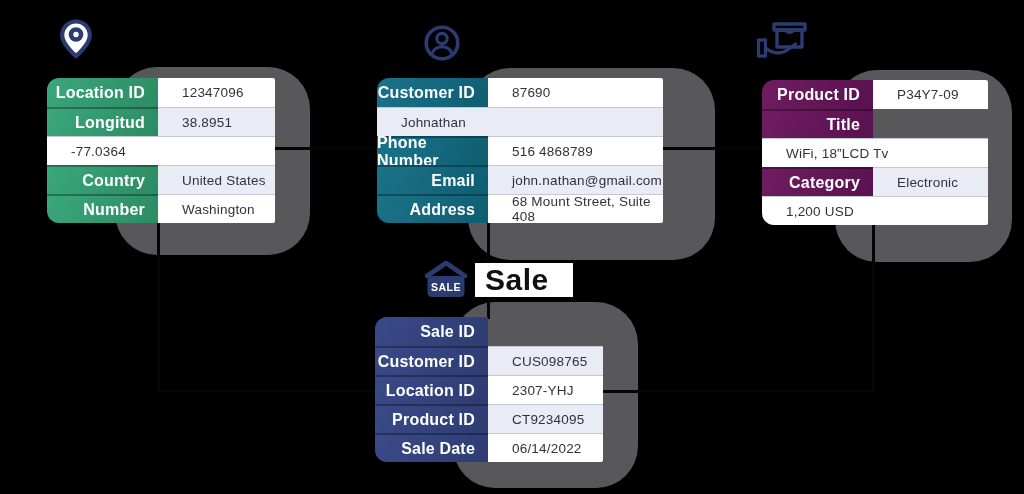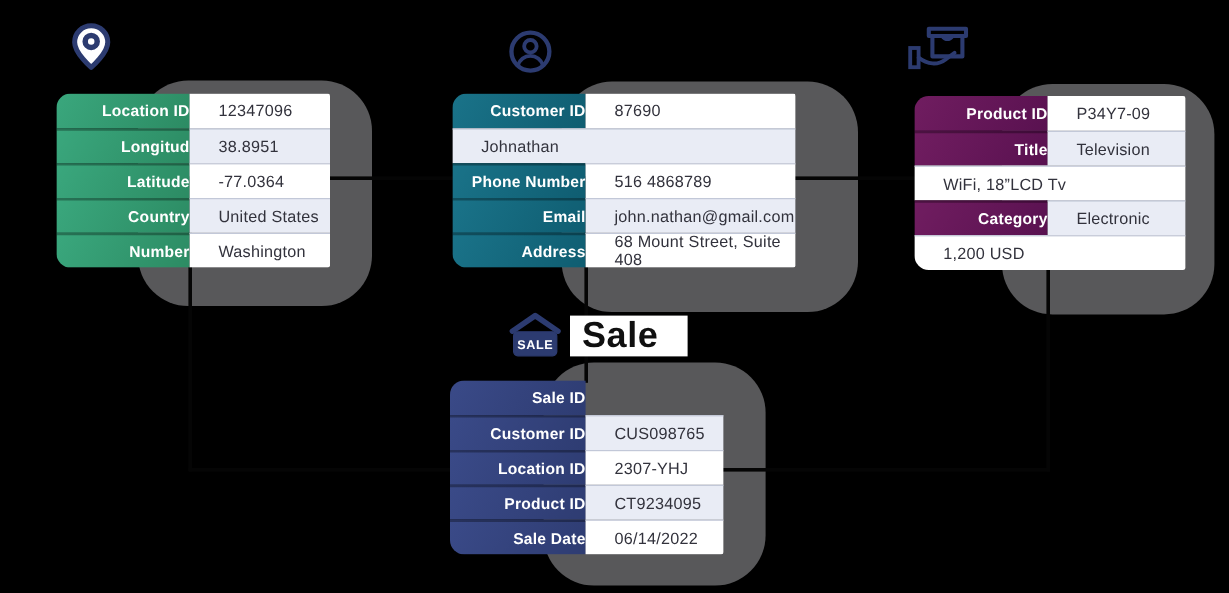--- a/index.html
+++ b/index.html
@@ -4,21 +4,21 @@
 <style>
   html,body{margin:0;padding:0;background:#000;}
   #canvas{position:relative;width:1024px;height:494px;background:var(--bg);overflow:hidden;
           font-family:"Liberation Sans",sans-serif;}
   .blob{position:absolute;background:var(--shadow);border-radius:42px;z-index:1;}
   .line{position:absolute;background:var(--line);z-index:2;}
   .etable{position:absolute;z-index:3;border-radius:12px 2px 2px 12px;overflow:hidden;
           box-shadow:0 0 0 0 transparent;}
   .row{display:flex;height:29px;box-sizing:border-box;}
   .lbl{width:var(--lw);box-sizing:border-box;display:flex;align-items:center;justify-content:flex-end;
-       padding-right:0;color:#fff;font-weight:700;font-size:13px;letter-spacing:.2px;}
+       padding-right:13px;color:#fff;font-weight:700;font-size:16px;letter-spacing:.2px;}
   .val{flex:1;box-sizing:border-box;display:flex;align-items:center;padding-left:24px;
        background:#fff;color:var(--textdark);font-size:13.5px;letter-spacing:.2px;}
   .row:nth-child(even) .val{background:var(--rowalt);}
   .row + .row .lbl{border-top:2px solid rgba(0,0,0,0.30);}
   .row + .row .val{border-top:1px solid var(--sep);}
   .t-loc  .lbl{background:linear-gradient(120deg,var(--loc1),var(--loc2));}
   .t-cust .lbl{background:linear-gradient(120deg,var(--cust1),var(--cust2));}
   .t-prod .lbl{background:linear-gradient(120deg,var(--prod1),var(--prod2));}
   .t-sale .lbl{background:linear-gradient(120deg,var(--sale1),var(--sale2));}
   .icon{position:absolute;z-index:4;}
@@ -47,21 +47,20 @@
   <div class="etable t-loc" style="left:47px;top:78px;width:228px;--lw:111px;">
     <div class="row">
       <div class="lbl">Location ID</div>
       <div class="val">12347096</div>
     </div>
     <div class="row">
       <div class="lbl">Longitud</div>
       <div class="val">38.8951</div>
     </div>
     <div class="row">
-      <div class="lbl">Latitude</div>
       <div class="val">-77.0364</div>
     </div>
     <div class="row">
       <div class="lbl">Country</div>
       <div class="val">United States</div>
     </div>
     <div class="row">
       <div class="lbl">Number</div>
       <div class="val">Washington</div>
     </div>
@@ -89,21 +88,20 @@
     </div>
   </div>
 
   <div class="etable t-prod" style="left:762px;top:80px;width:226px;--lw:111px;">
     <div class="row">
       <div class="lbl">Product ID</div>
       <div class="val">P34Y7-09</div>
     </div>
     <div class="row">
       <div class="lbl">Title</div>
-      <div class="val">Television</div>
     </div>
     <div class="row">
       <div class="val">WiFi, 18”LCD Tv</div>
     </div>
     <div class="row">
       <div class="lbl">Category</div>
       <div class="val">Electronic</div>
     </div>
     <div class="row">
       <div class="val">1,200 USD</div>

